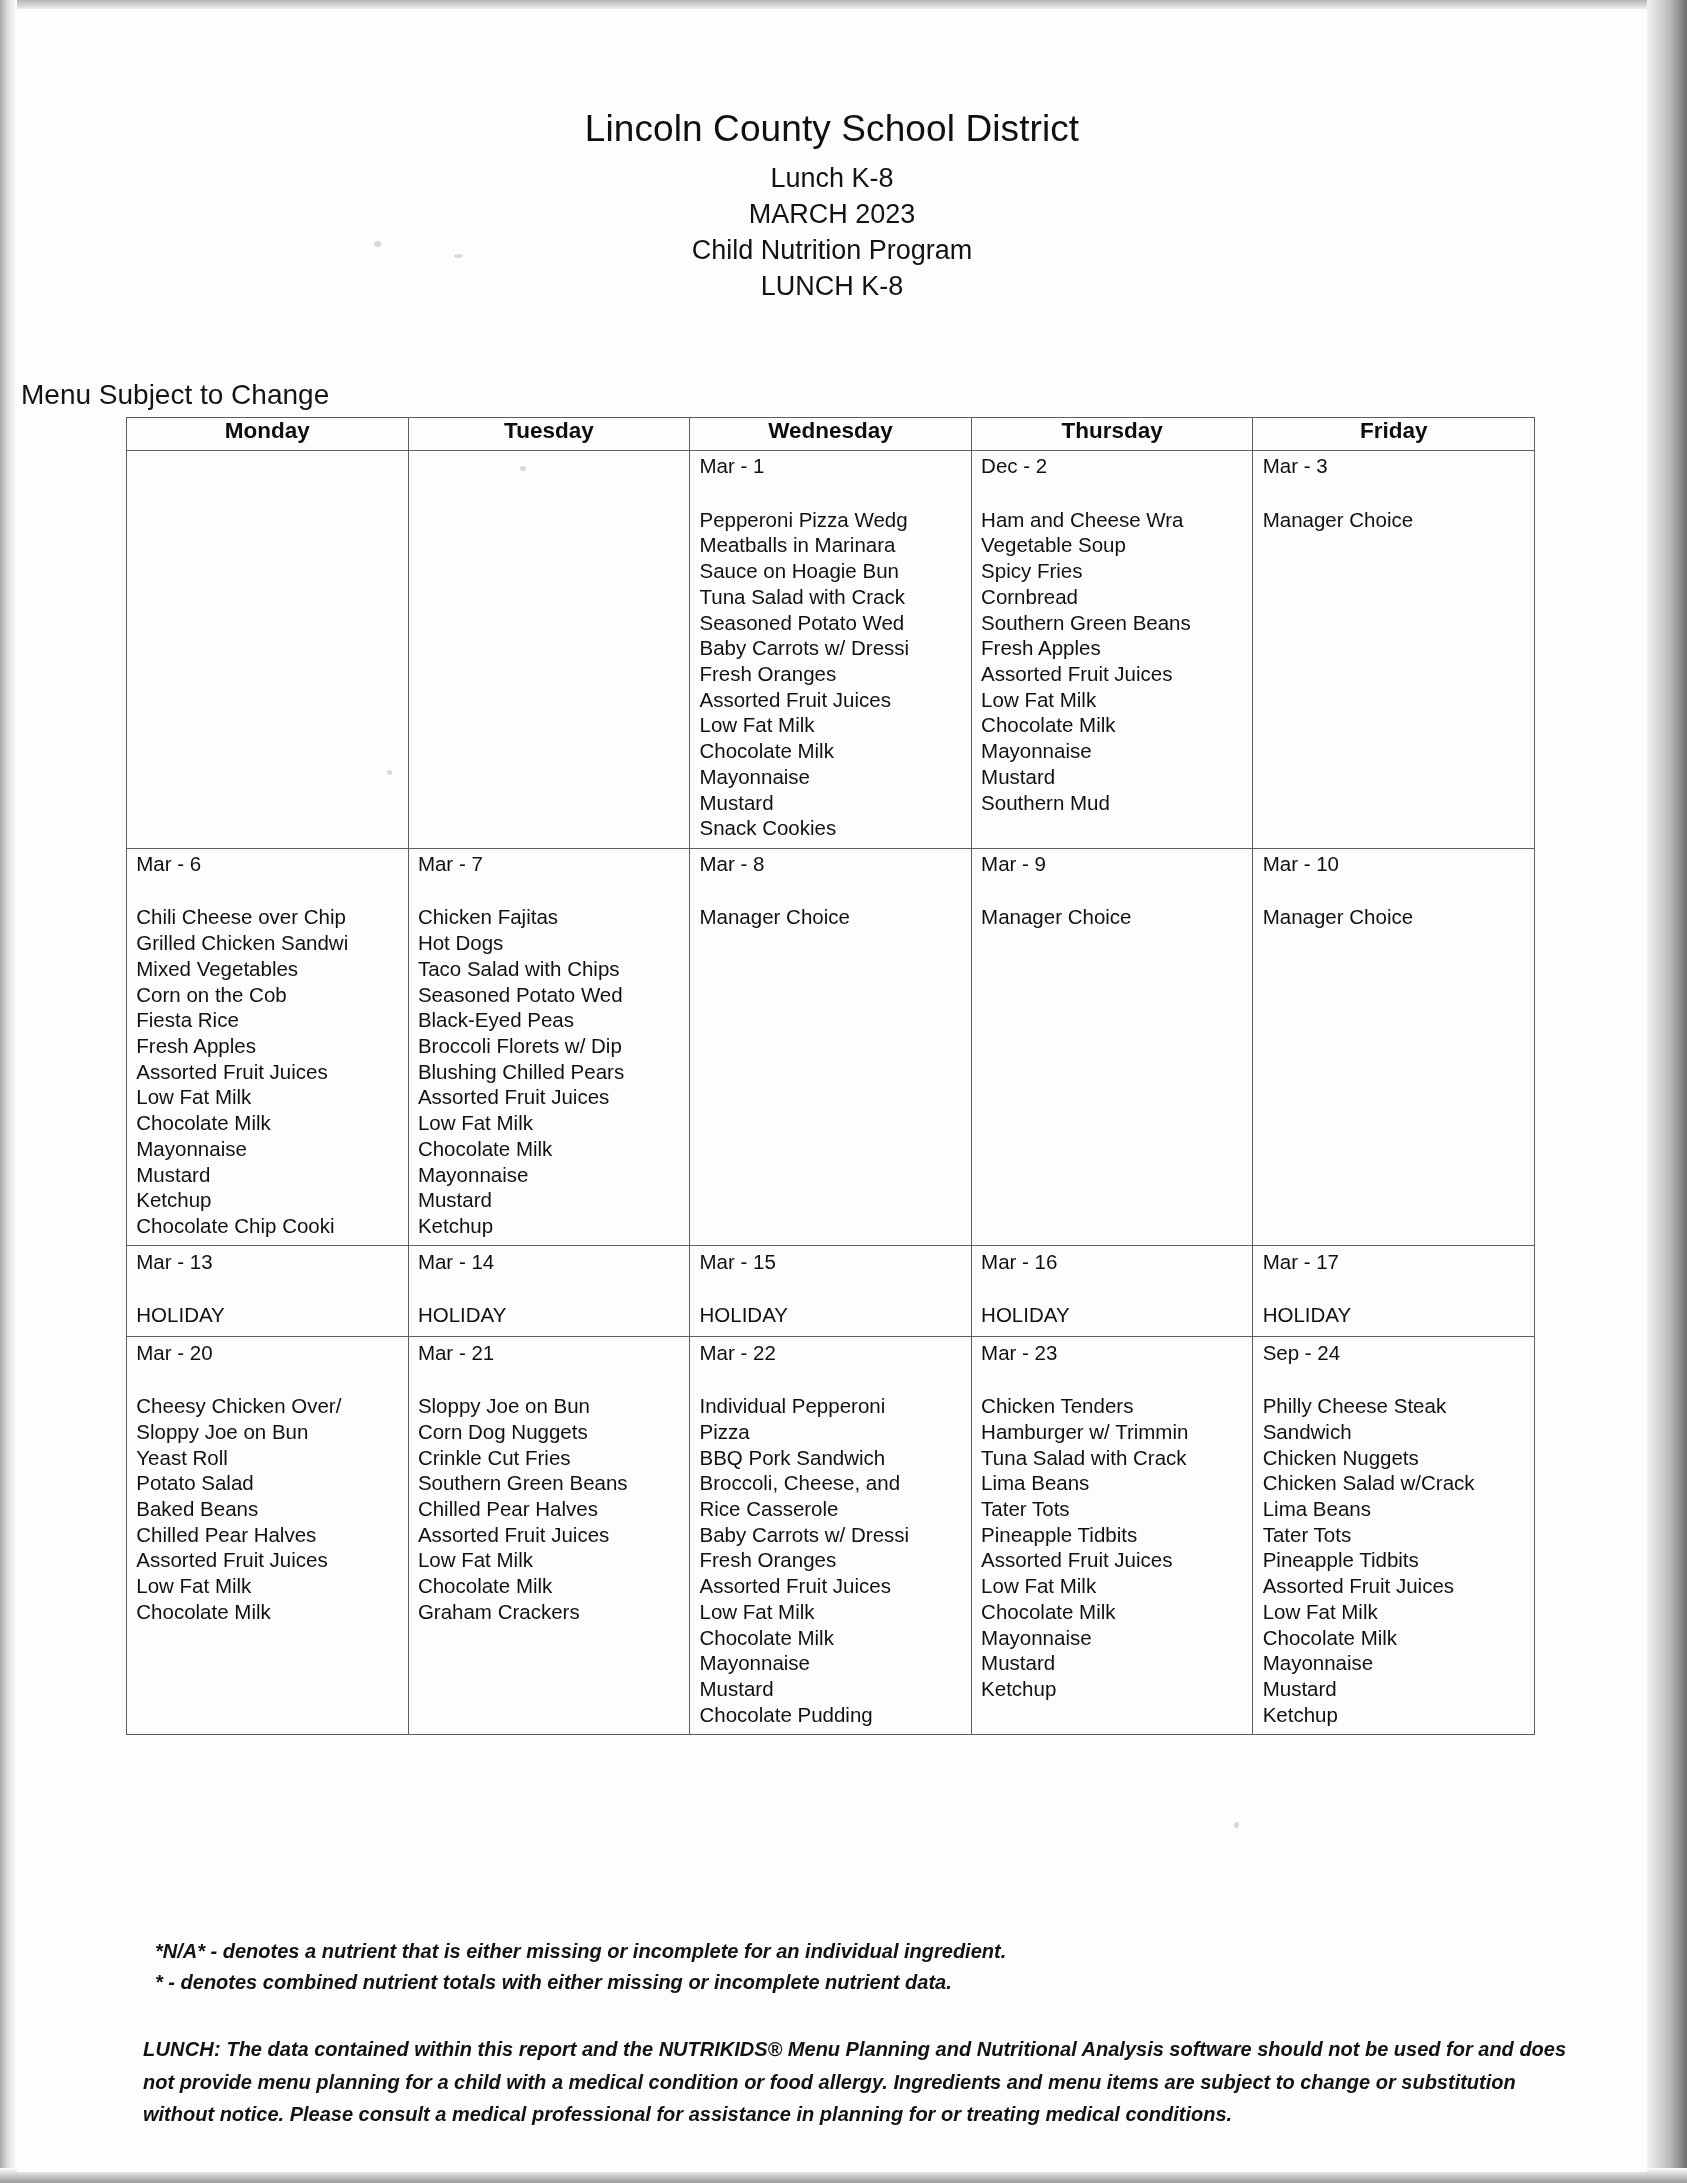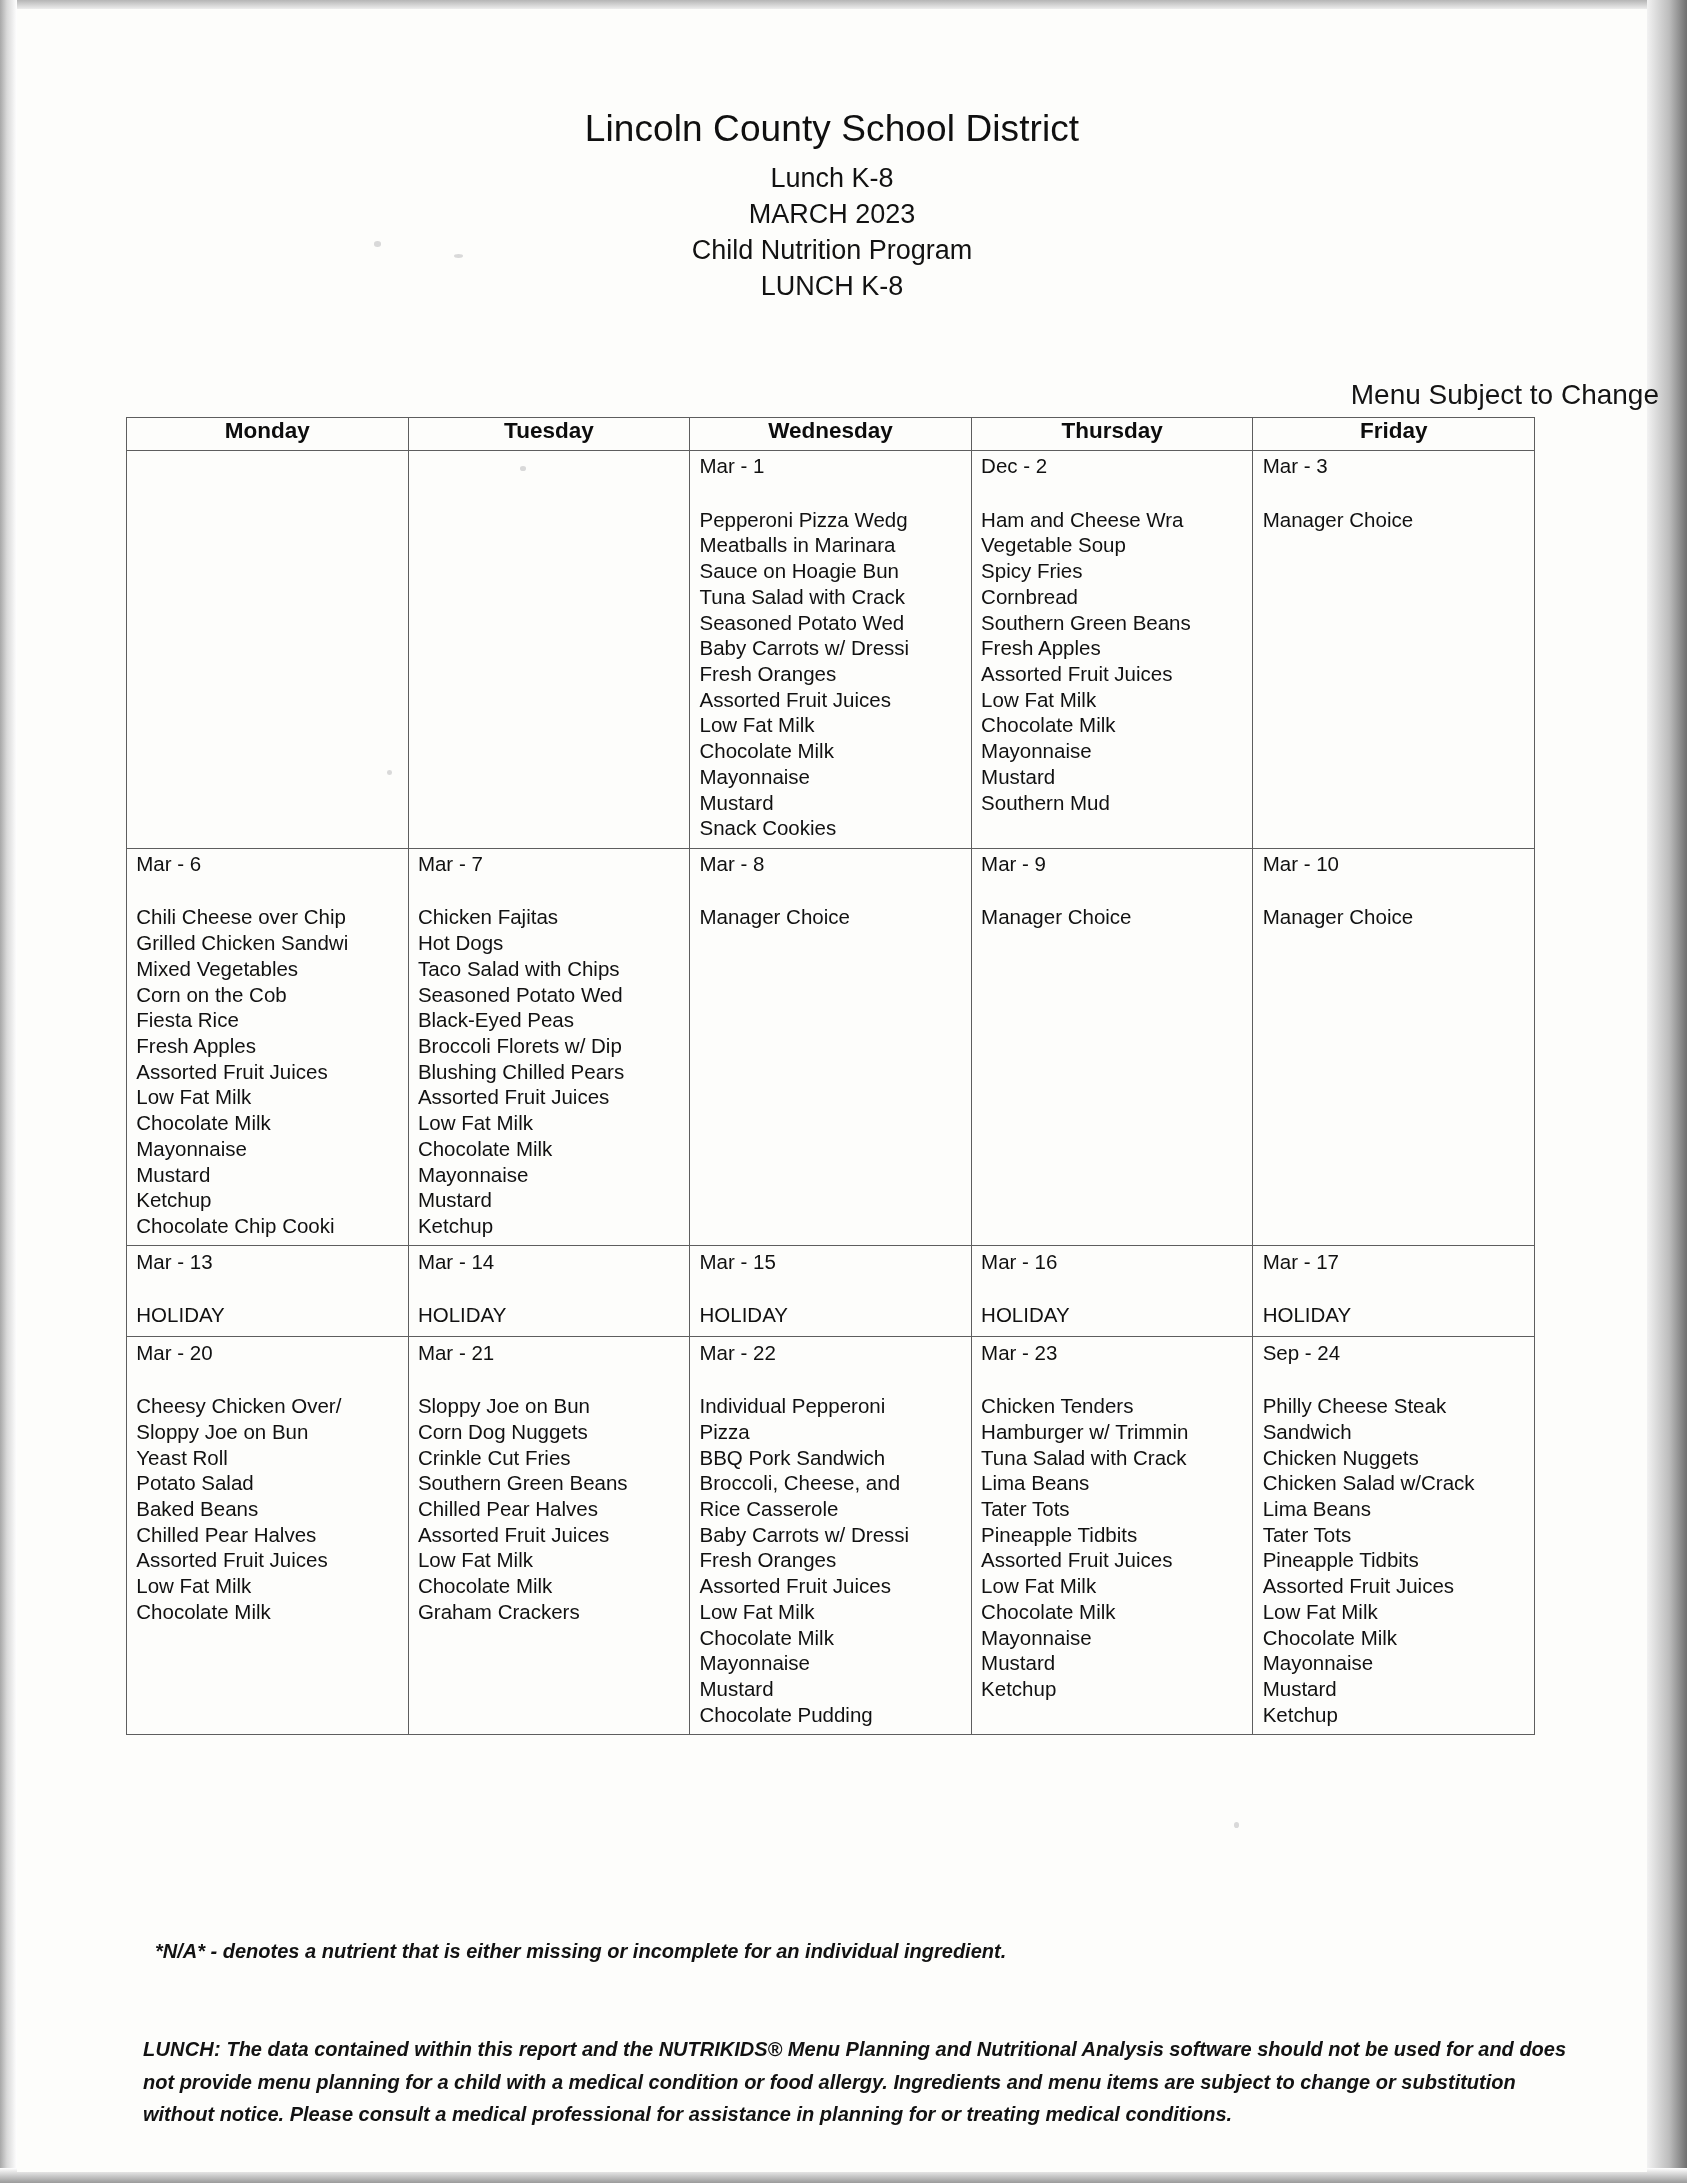--- a/index.html
+++ b/index.html
@@ -53,23 +53,23 @@
     margin-bottom: 10.6px;
     color: #101010;
   }
   .sub-line {
     font-size: 27px;
     line-height: 1.33;
     color: #121212;
   }
   .menu-subject {
     position: absolute;
-    left: 12px; top: 370px;
+    left: 4px; top: 370px;
     width: 1630px;
-    text-align: right;
+    text-align: left;
     font-size: 28px;
     color: #141414;
   }
 
   
   .table-wrap {
     position: absolute;
     left: 109px;
     top: 408px;
     width: 1409px;
@@ -449,20 +449,21 @@
                   </div>
                 </div>
               </td>
             </tr>
           </tbody>
       </table>
     </div>
 
     <div class="footnotes">
       <div>*N/A* - denotes a nutrient that is either missing or incomplete for an individual ingredient.</div>
+      <div>* - denotes combined nutrient totals with either missing or incomplete nutrient data.</div>
     </div>
 
     <div class="notice">
       <span class="nlabel">LUNCH:</span>
       <span>The data contained within this report and the NUTRIKIDS® Menu Planning and Nutritional Analysis software should not be used for and does not provide menu planning for a child with a  medical condition or food allergy.  Ingredients and menu items are subject to change or substitution without notice.  Please consult a medical professional for assistance in planning for or treating medical conditions.</span>
     </div>
 
   </div>
 </div>
 

